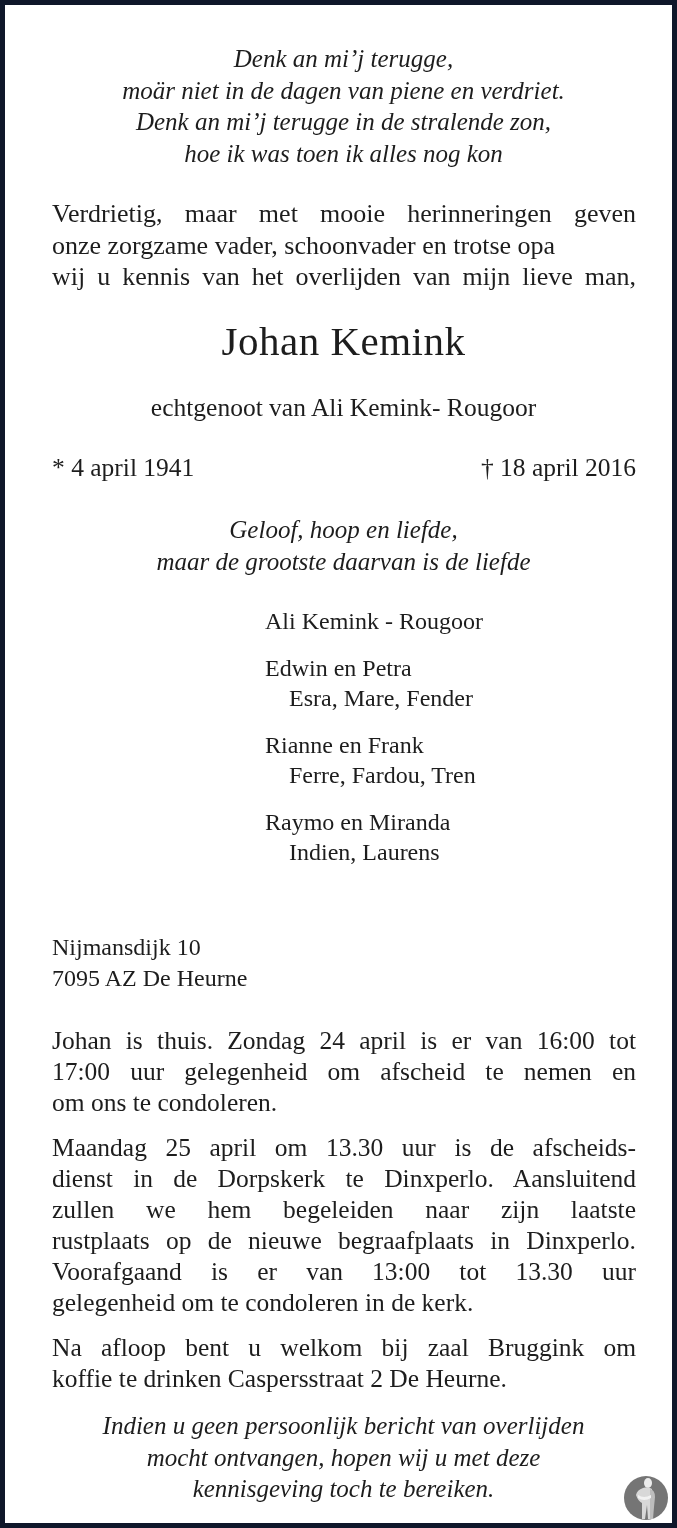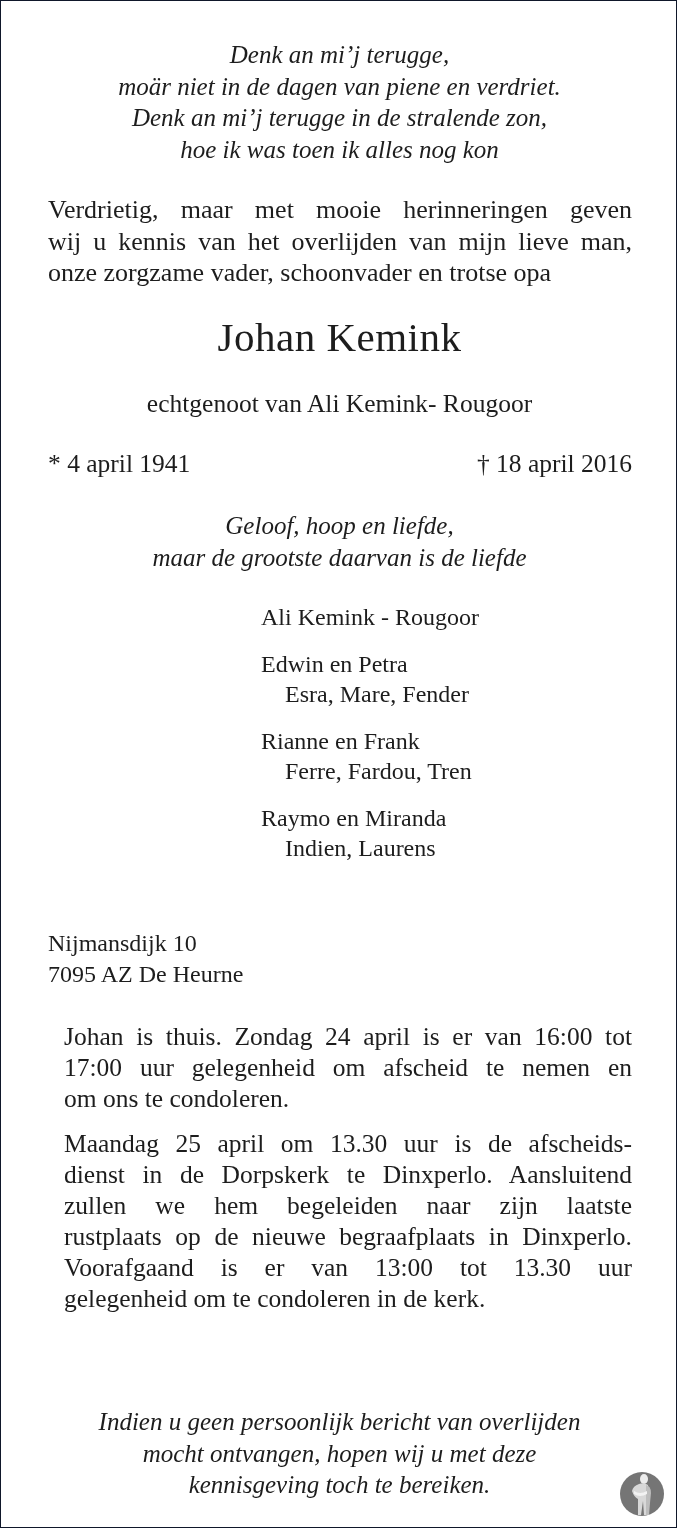--- a/index.html
+++ b/index.html
@@ -1,19 +1,19 @@
 <!DOCTYPE html>
 <html><head>
 <meta charset="utf-8">
 <style>
   html, body { margin:0; padding:0; background:#ffffff; }
   body { width:677px; height:1528px; overflow:hidden; position:relative; }
   .frame {
     position:absolute; left:0; top:0; width:677px; height:1528px;
-    box-sizing:border-box; border:1px solid #0f172a; background:#fff;
+    box-sizing:border-box; border:5px solid #0f172a; background:#fff;
   }
   .serif { font-family:"Liberation Serif","DejaVu Serif",serif; color:#1d1d1d; }
   .it { font-style:italic; }
   .center { text-align:center; }
   .abs { position:absolute; }
   .poem { left:0; width:677px; top:38px; font-size:25px; line-height:31.5px; }
   .intro { left:47px; width:584px; top:193px; font-size:26px; line-height:31.5px; text-align:justify; text-align-last:left; }
   .intro .line { display:block; text-align:justify; text-align-last:justify; white-space:nowrap; }
   .intro .line.last { text-align-last:left; }
   .name { left:0; width:677px; top:312px; font-size:41px; line-height:48px; letter-spacing:0.5px; }
@@ -21,41 +21,41 @@
   .dates { left:47px; width:584px; top:448px; font-size:25.5px; line-height:30px; }
   .date-birth { position:absolute; left:0; top:0; }
   .date-death { position:absolute; right:0; top:0; }
   .verse { left:0; width:677px; top:509px; font-size:25px; line-height:31.5px; }
   .family { left:260px; top:601px; width:380px; font-size:24px; }
   .family .row { height:30px; line-height:30px; white-space:nowrap; }
   .family .kids { padding-left:24px; }
   .family .gap { height:17px; }
   .addr { left:47px; top:927px; font-size:24px; line-height:31px; }
   .para { left:47px; width:584px; font-size:25.5px; line-height:31px; }
-  .para .line { display:block; white-space:nowrap; text-align:justify; text-align-last:justify;margin-left:16px; }
+  .para .line { display:block; white-space:nowrap; text-align:justify; text-align-last:justify; }
   .para .line.last { text-align-last:left; }
   .closing { left:0; width:677px; top:1405px; font-size:25px; line-height:31.5px; }
   .logo { position:absolute; left:617px; top:1468px; width:48px; height:48px; }
 </style>
 </head>
 <body>
 
 <div class="frame">
 
   <div class="abs poem serif it center">
     <div>Denk an mi’j terugge,</div>
     <div>moär niet in de dagen van piene en verdriet.</div>
     <div>Denk an mi’j terugge in de stralende zon,</div>
     <div>hoe ik was toen ik alles nog kon</div>
   </div>
 
   <div class="abs intro serif">
     <span class="line">Verdrietig, maar met mooie herinneringen geven</span>
+    <span class="line last">onze zorgzame vader, schoonvader en trotse opa</span>
     <span class="line">wij u kennis van het overlijden van mijn lieve man,</span>
-    <span class="line last">onze zorgzame vader, schoonvader en trotse opa</span>
   </div>
 
   <div class="abs name serif center">Johan Kemink</div>
 
   <div class="abs spouse serif center">echtgenoot van Ali Kemink- Rougoor</div>
 
   <div class="abs dates serif">
     <span class="date-birth">* 4 april 1941</span>
     <span class="date-death">† 18 april 2016</span>
   </div>
@@ -91,20 +91,24 @@
 
   <div class="abs para serif" style="top:1127px;">
     <span class="line">Maandag 25 april om 13.30 uur is de afscheids-</span>
     <span class="line">dienst in de Dorpskerk te Dinxperlo. Aansluitend</span>
     <span class="line">zullen we hem begeleiden naar zijn laatste</span>
     <span class="line">rustplaats op de nieuwe begraafplaats in Dinxperlo.</span>
     <span class="line">Voorafgaand is er van 13:00 tot 13.30 uur</span>
     <span class="line last">gelegenheid om te condoleren in de kerk.</span>
   </div>
 
+  <div class="abs para serif" style="top:1327px;">
+    <span class="line">Na afloop bent u welkom bij zaal Bruggink om</span>
+    <span class="line last">koffie te drinken Caspersstraat 2 De Heurne.</span>
+  </div>
 
   <div class="abs closing serif it center">
     <div>Indien u geen persoonlijk bericht van overlijden</div>
     <div>mocht ontvangen, hopen wij u met deze</div>
     <div>kennisgeving toch te bereiken.</div>
   </div>
 
   <div class="logo">
     <svg width="48" height="48" viewBox="0 0 48 48">
       <circle cx="24" cy="25" r="22" fill="#757575"></circle>

